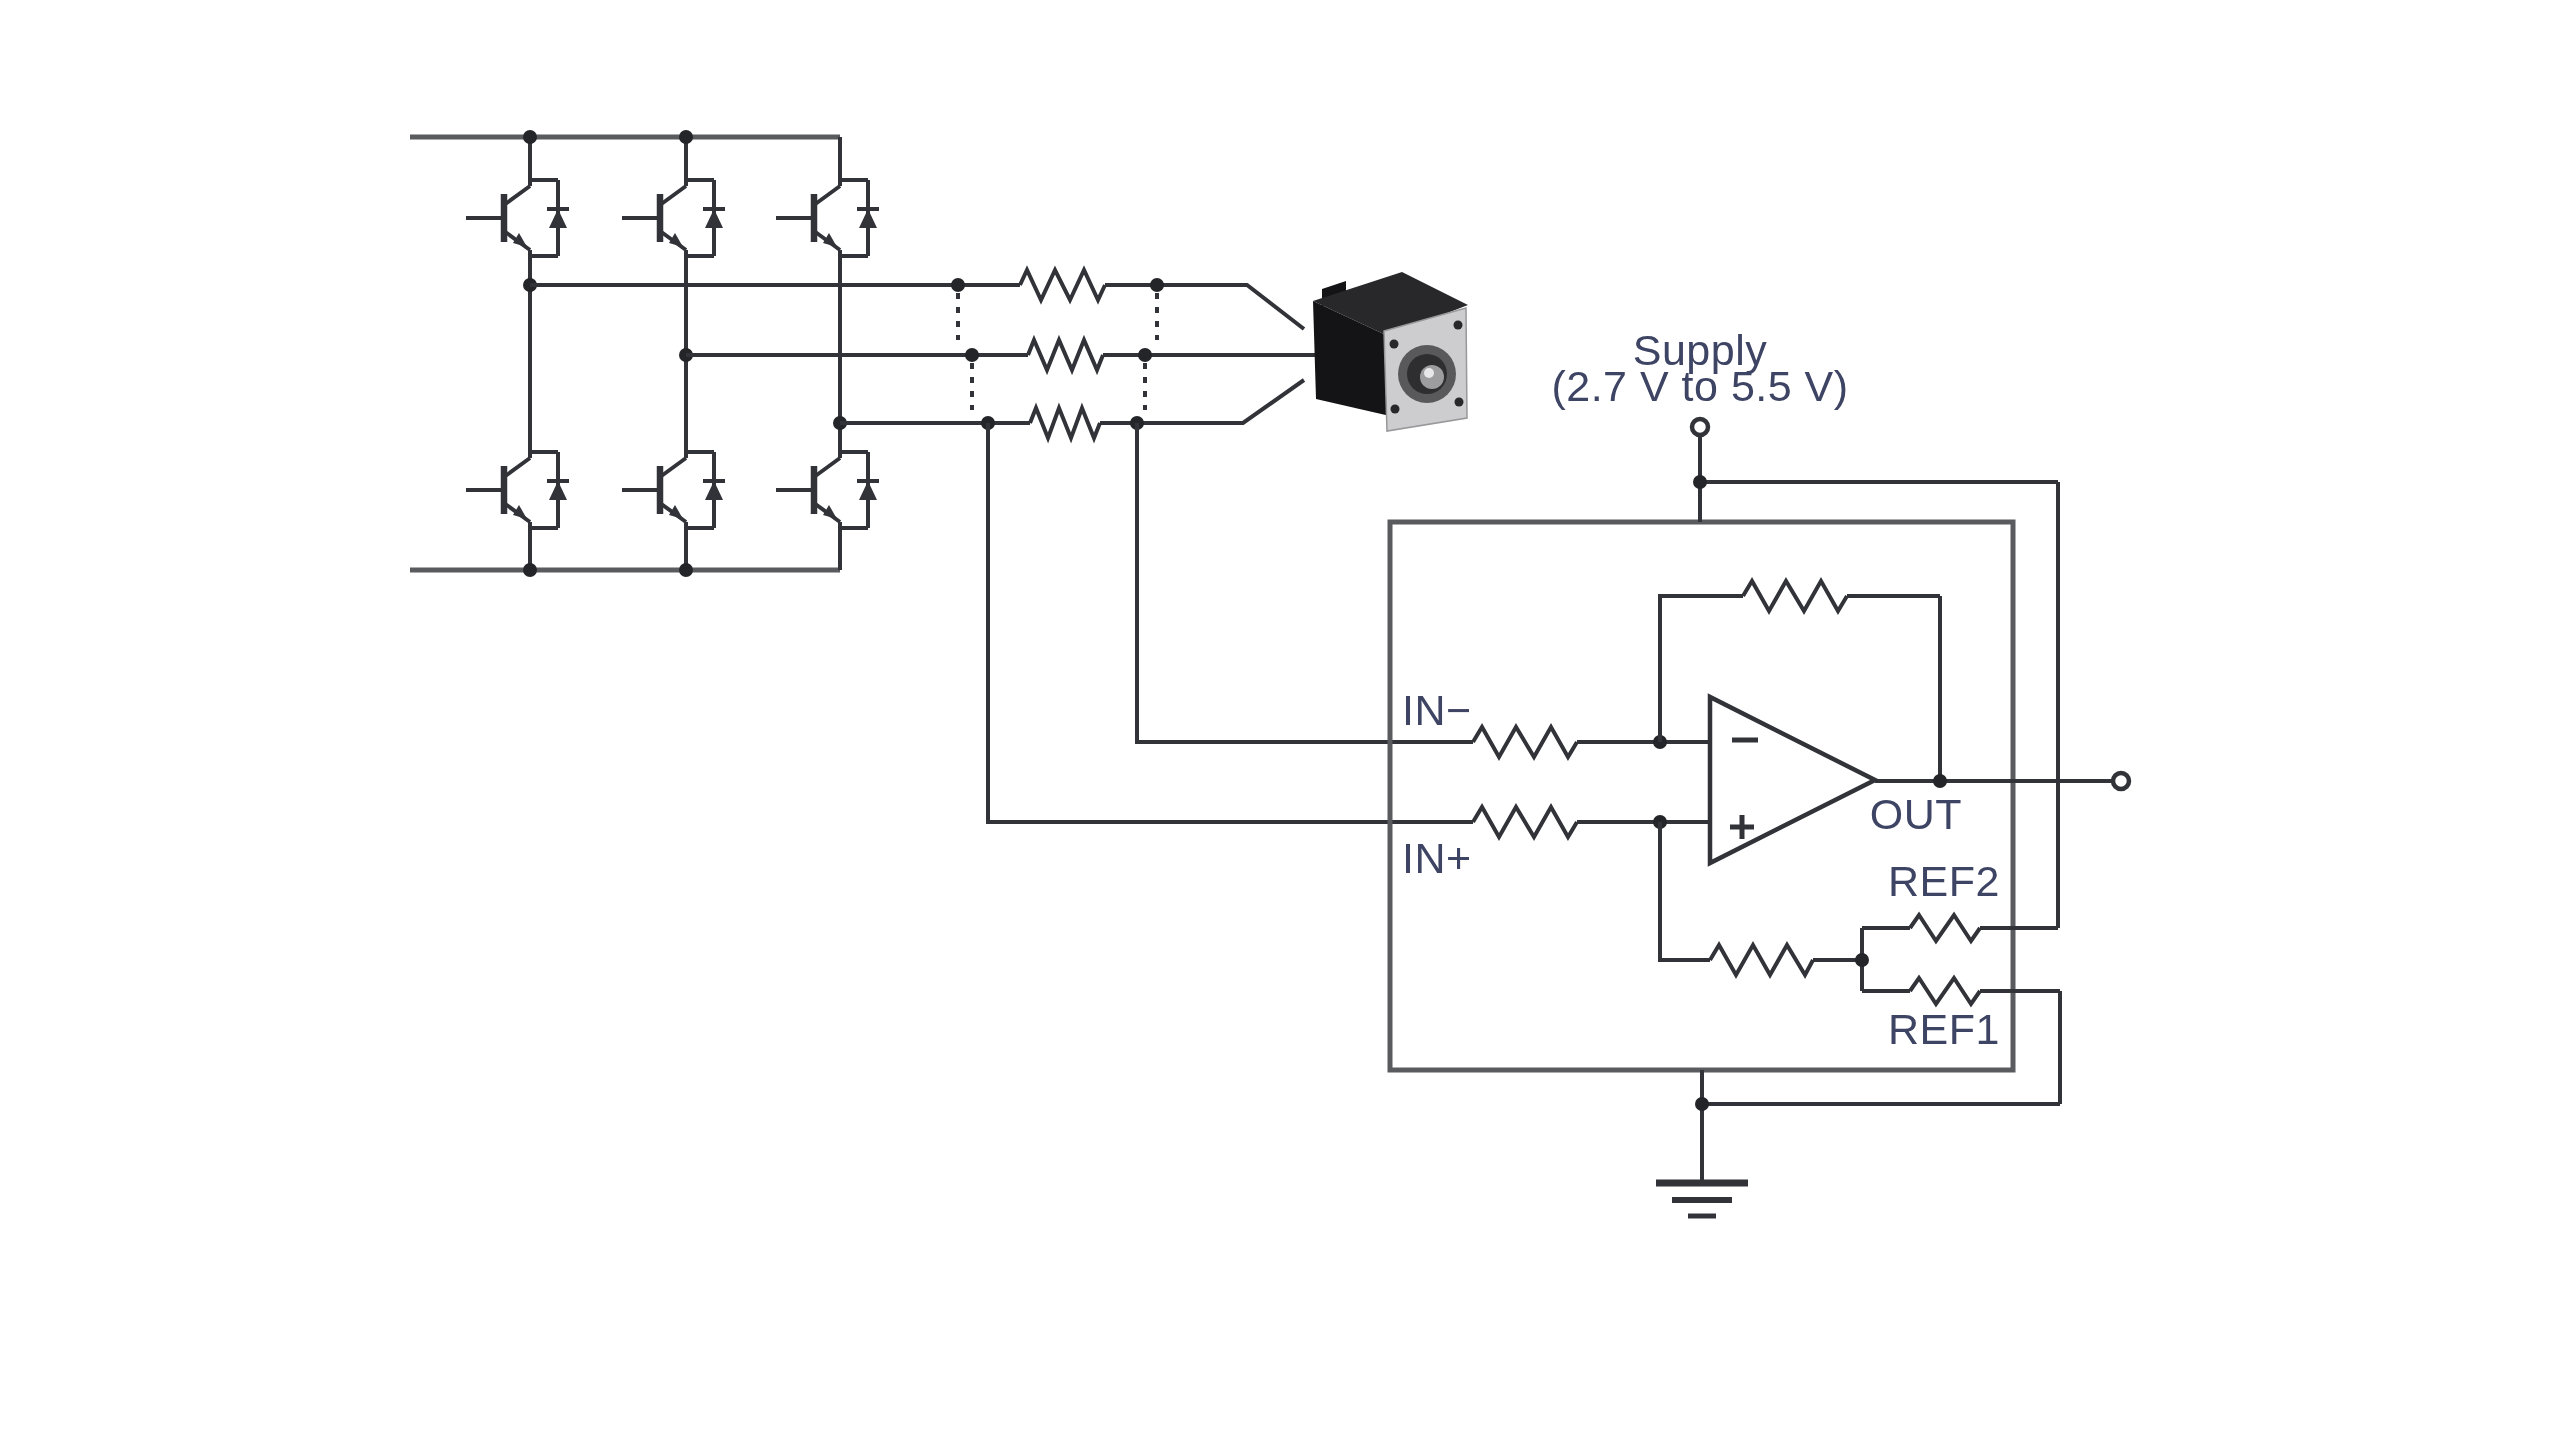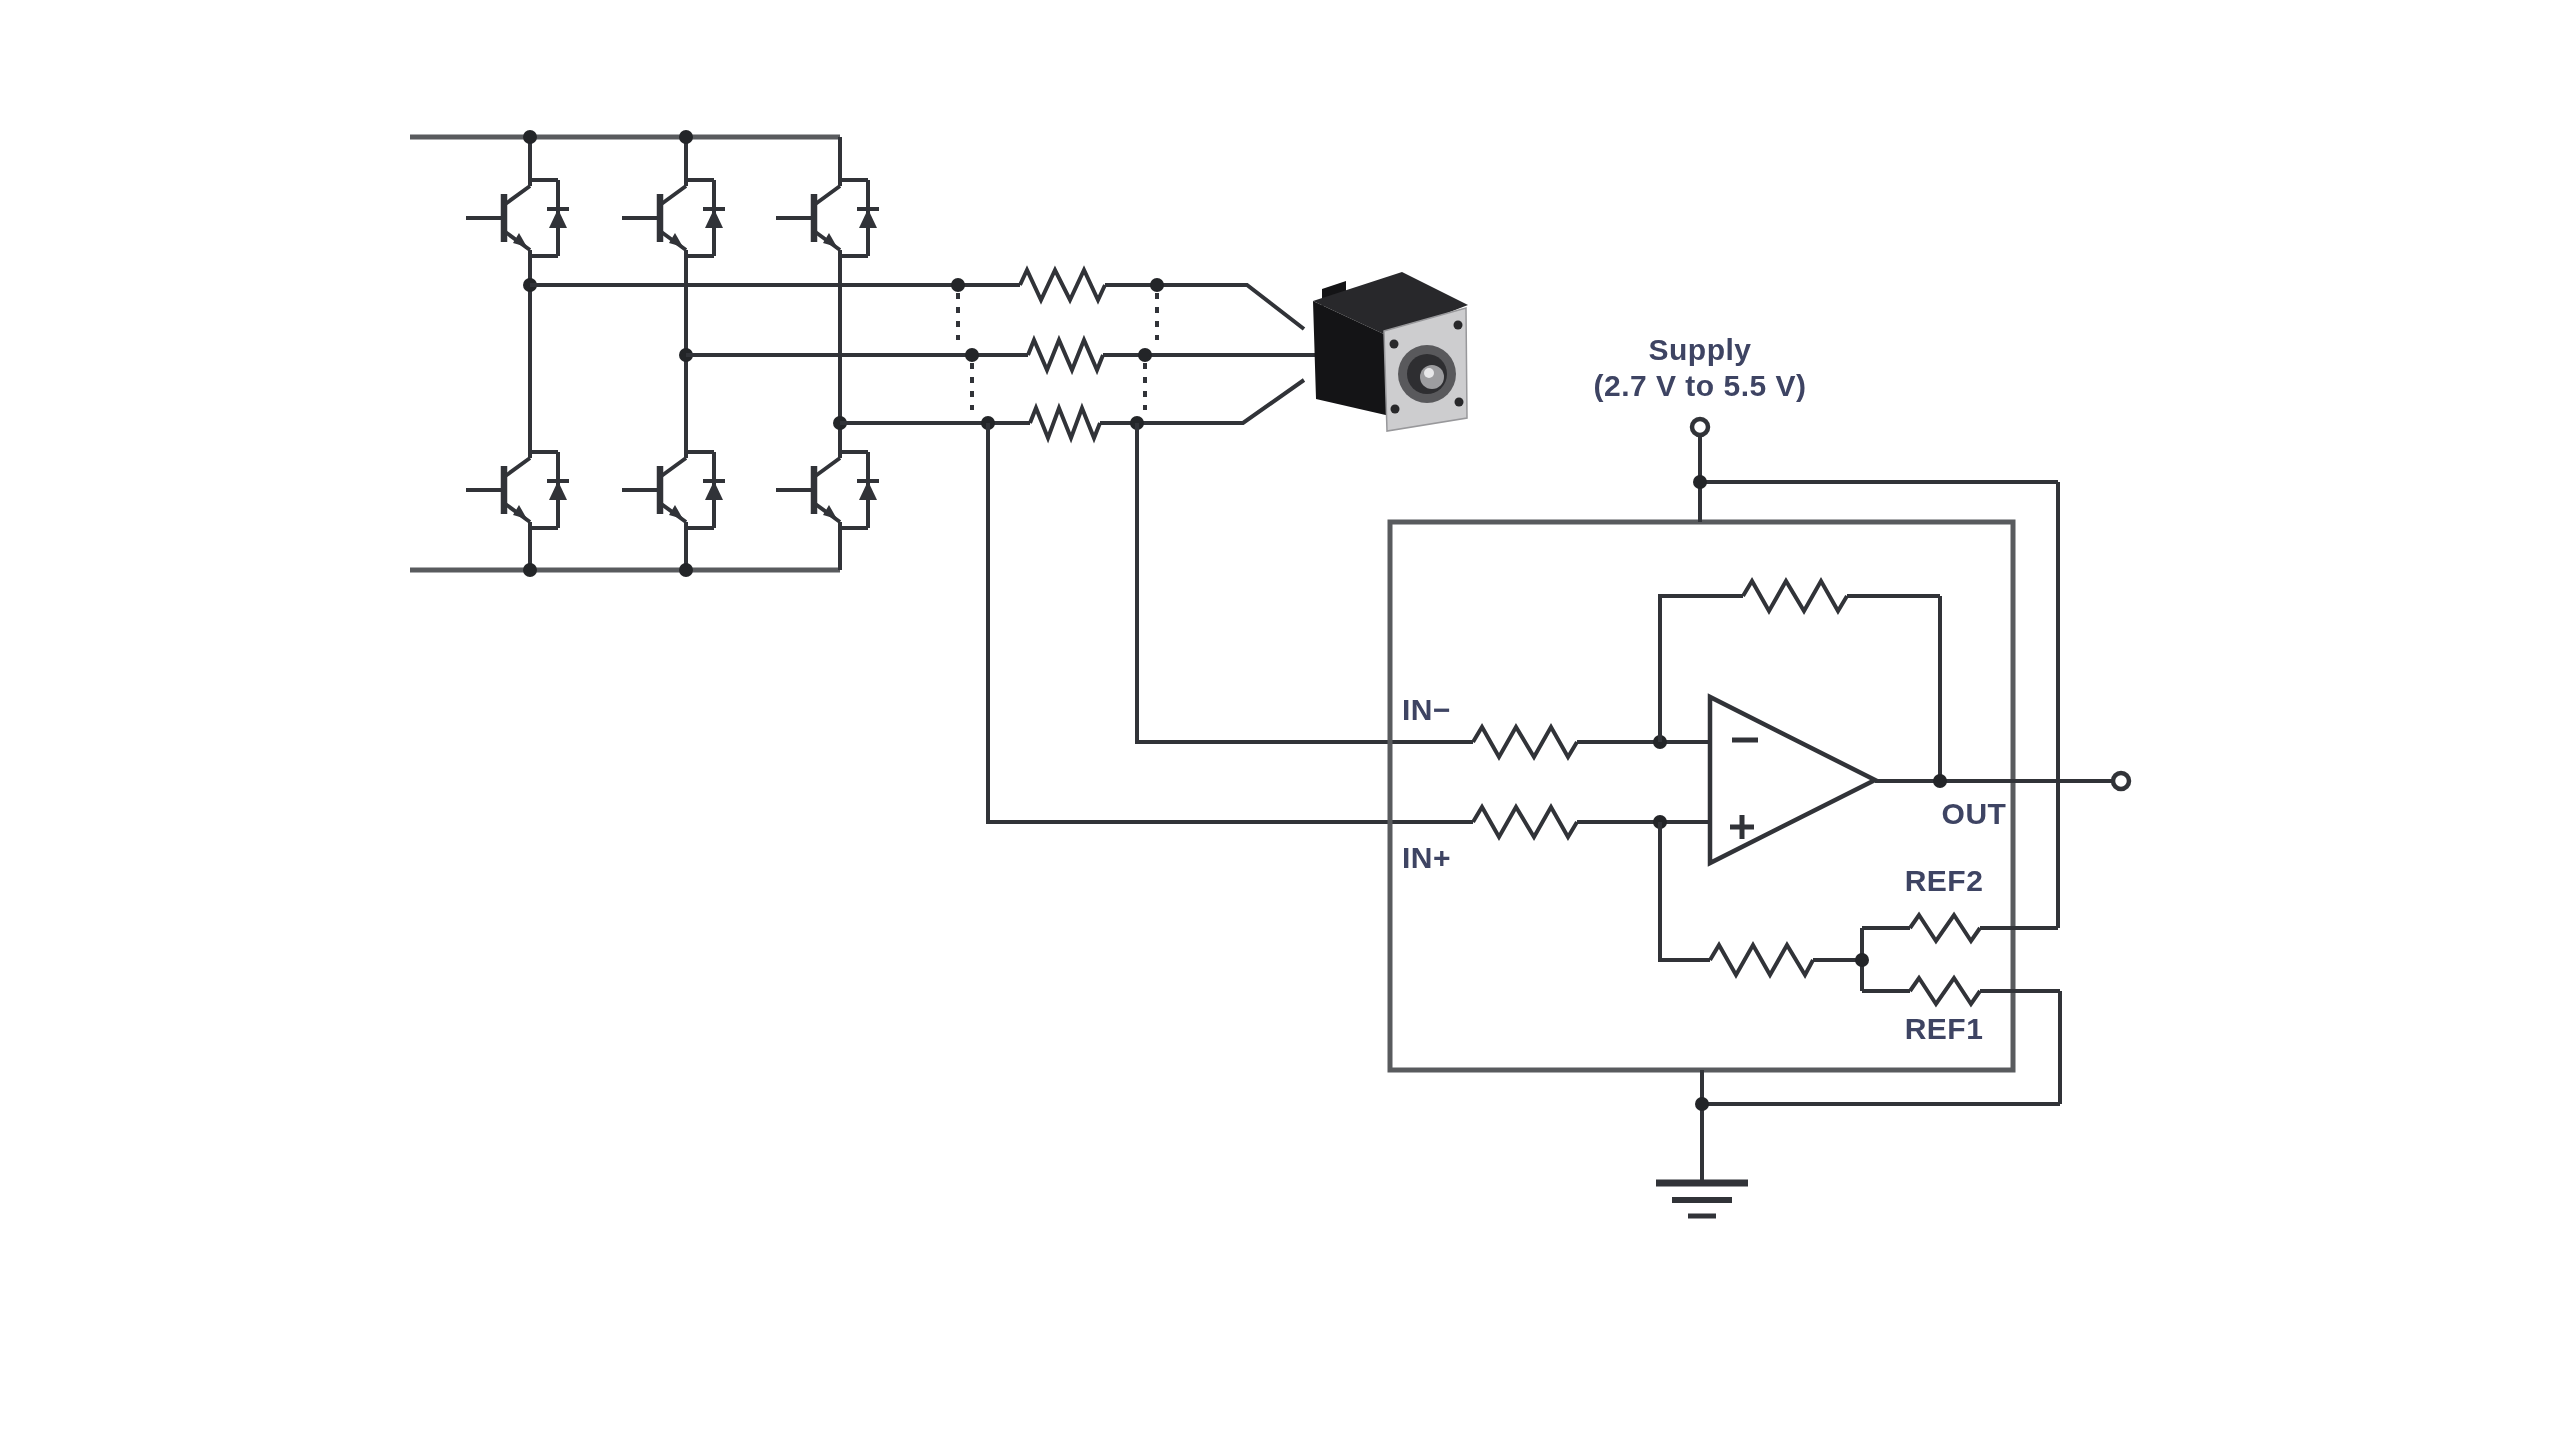--- a/index.html
+++ b/index.html
@@ -12,21 +12,21 @@
   .res  {stroke:var(--wire,#313338);stroke-width:4;fill:none;stroke-linejoin:miter;}
   .dash {stroke:var(--wire,#313338);stroke-width:4;fill:none;stroke-dasharray:6 8;}
   .dot  {fill:var(--dot,#232528);stroke:none;}
   .term {fill:#fff;stroke:var(--wire,#313338);stroke-width:4.5;}
   .igbt {stroke:var(--wire,#313338);stroke-width:4;fill:none;}
   .igbt-bar{stroke:var(--wire,#313338);stroke-width:6.5;fill:none;}
   .fill {fill:var(--wire,#313338);stroke:none;}
   .opamp{stroke:var(--wire,#313338);stroke-width:4.5;fill:#fff;stroke-linejoin:miter;}
   .sign {stroke:var(--wire,#313338);stroke-width:5;fill:none;}
   .gnd  {stroke:var(--wire,#313338);fill:none;}
-  .lbl{position:absolute;color:var(--label,#3e4463);font-weight:700;font-size:30px;
+  .lbl{position:absolute;color:var(--label,#3e4463);font-weight:400;font-size:43px;
        line-height:36px;white-space:nowrap;letter-spacing:.5px;}
   .lbl.center{transform:translateX(-50%);text-align:center;}
 </style>
 </head>
 <body>
 
 <div class="stage" style="--bg: #ffffff; --wire: #313338; --rail: #595b5e; --dot: #232528; --label: #3e4463; --motor_body: #141416; --motor_top: #28282b; --motor_face: #cdcdcf;">
 
 <svg width="2560" height="1440" viewBox="0 0 2560 1440">
   <defs>
@@ -150,17 +150,17 @@
     </g>
   </g>
 </svg>
 
 <div class="lbl center" style="left:1700px;top:332px;">
   <div>Supply</div>
   <div>(2.7 V to 5.5 V)</div>
 </div>
 <div class="lbl" style="left:1402px;top:692px;text-align:center;">IN−</div>
 <div class="lbl" style="left:1402px;top:840px;text-align:center;">IN+</div>
-<div class="lbl center" style="left:1974px;top:796px;">OUT</div>
+<div class="lbl center" style="left:1916px;top:796px;">OUT</div>
 <div class="lbl center" style="left:1944px;top:863px;text-align:center;">REF2</div>
 <div class="lbl center" style="left:1944px;top:1011px;">REF1</div>
 
 </div>
 
 </body></html>

